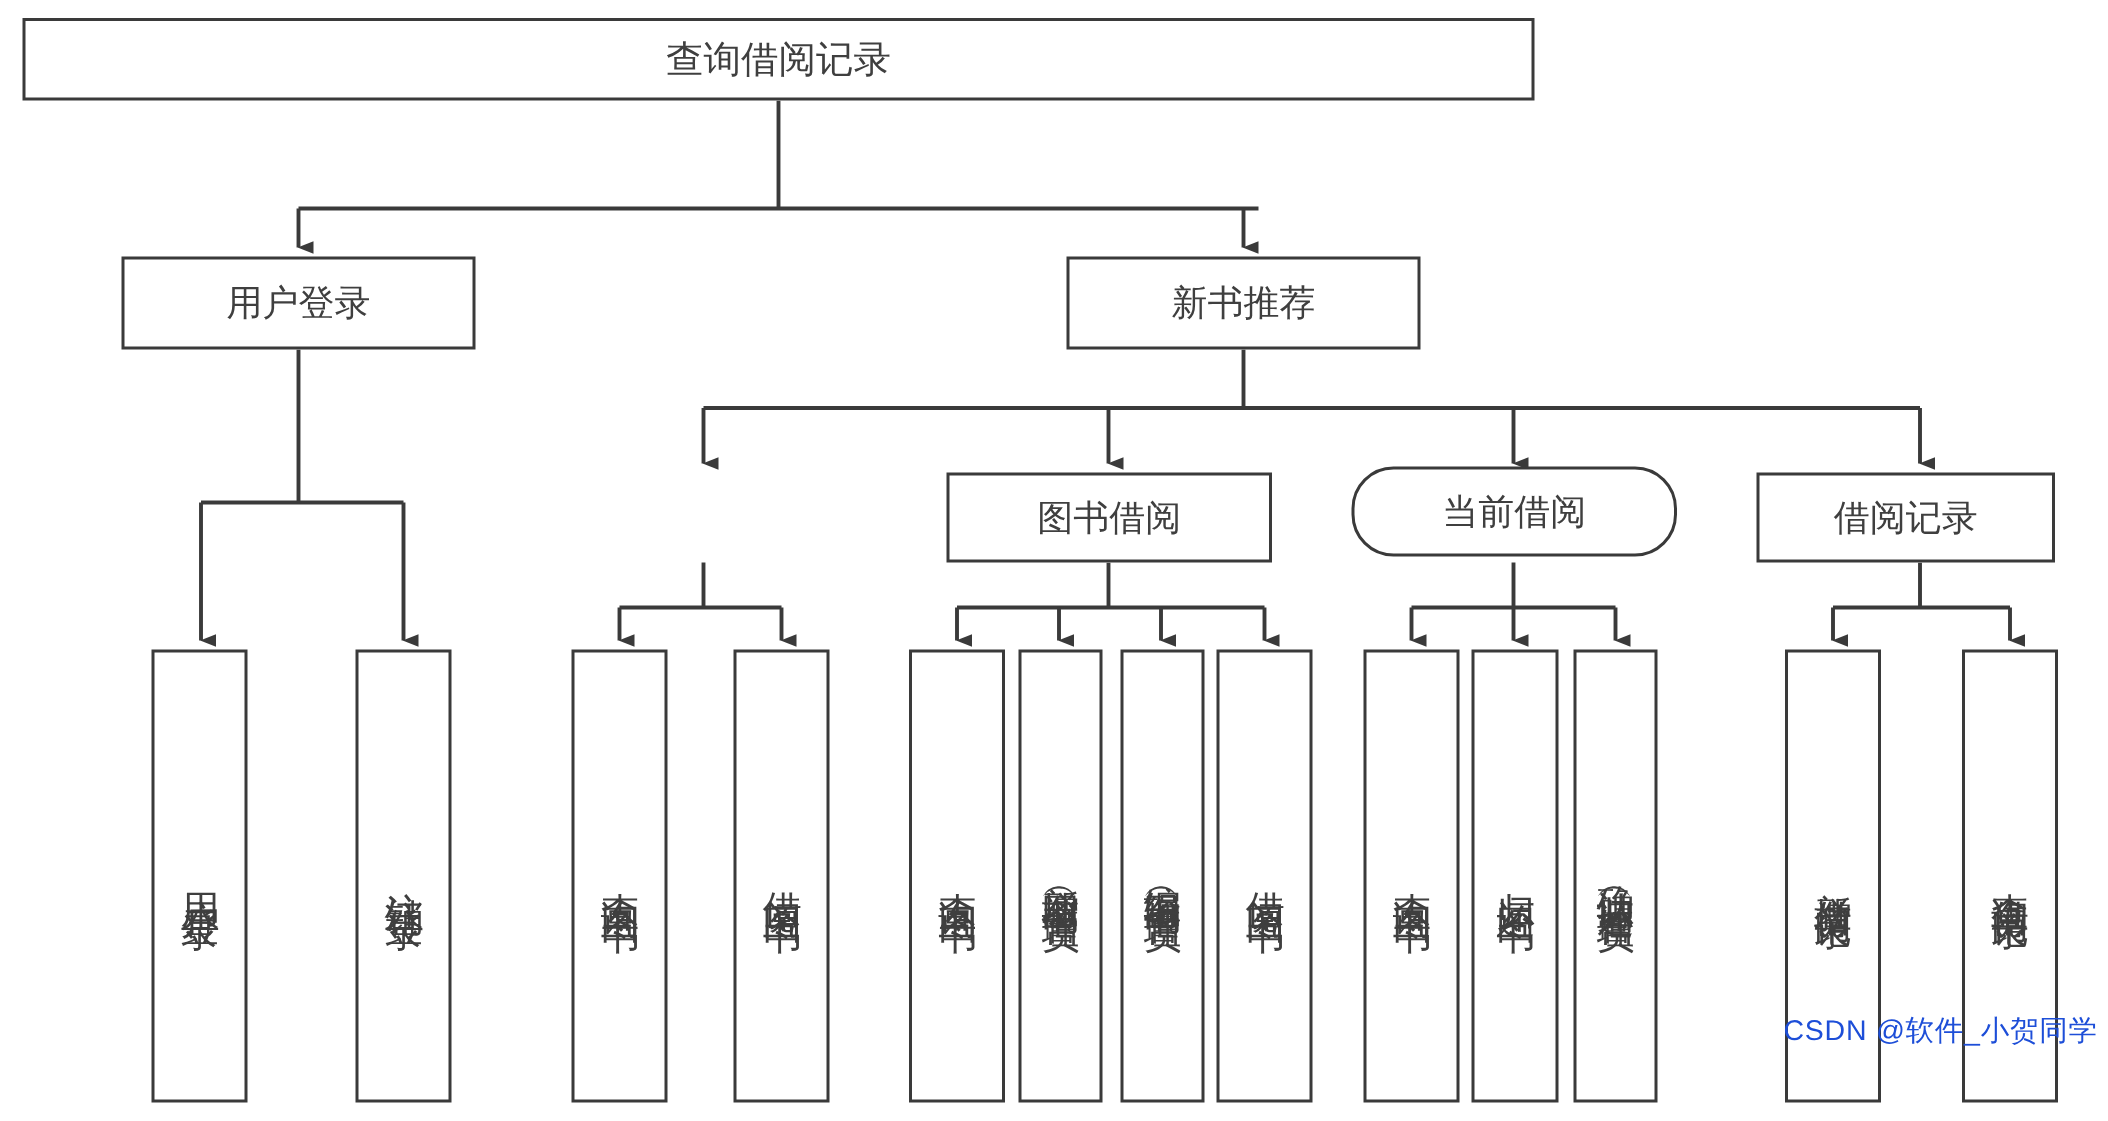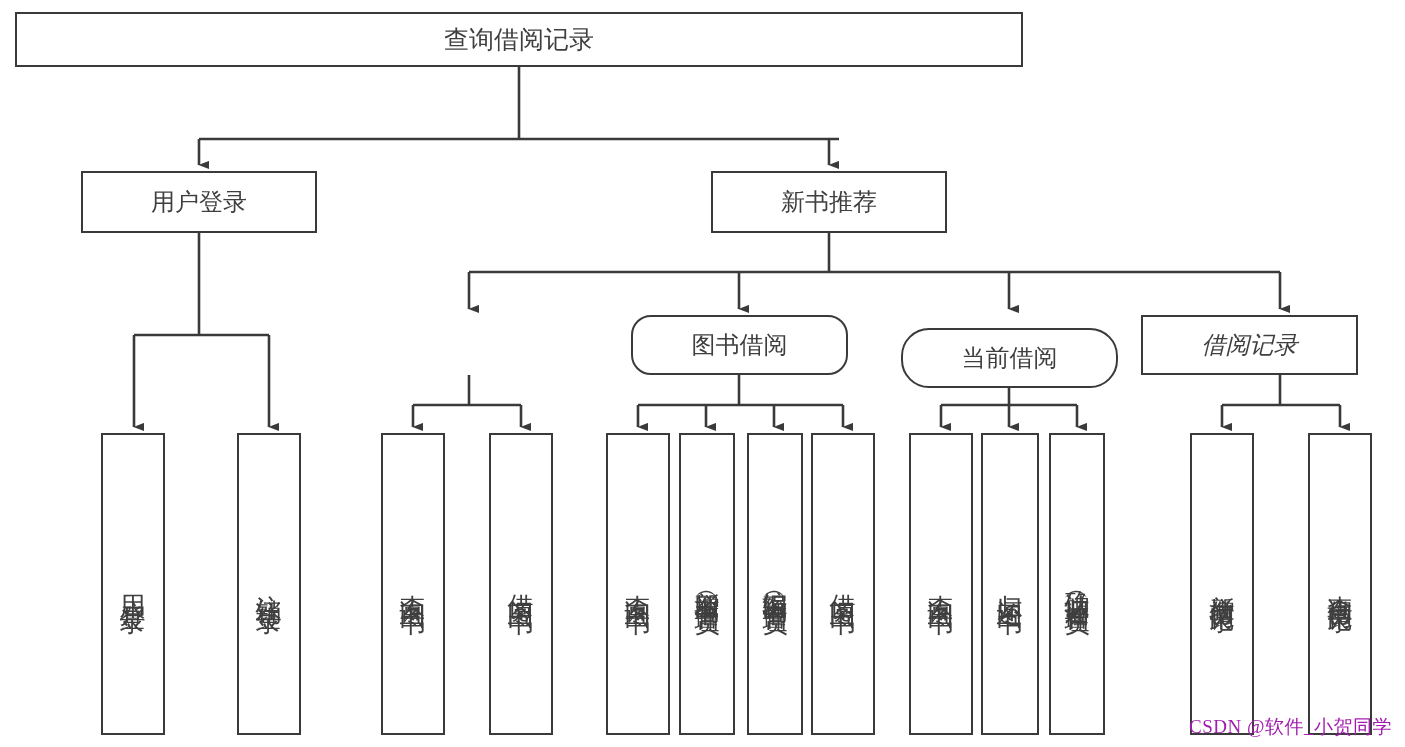--- a/index.html
+++ b/index.html
@@ -69,27 +69,27 @@
     line-height: 1;
     text-align: center;
   }
   .node.leaf.tall .node-label {
     letter-spacing: 3px;
     font-size: 25px;
   }
   #watermark {
     position: absolute;
     left: 1189px;
-    top: 714px;
+    top: 674px;
     font-size: 19px;
-    color: #a21caf;
+    color: #1d4ed8;
     white-space: nowrap;
     letter-spacing: 0.5px;
     z-index: 8;
-    font-family: Liberation Serif, serif;
+    font-family: Liberation Sans, sans-serif;
   }
 </style>
 </head>
 <body>
 
 <div id="diagram-root">
 
   <svg id="edge-layer" viewBox="0 0 1405 747" width="1405" height="747">
     <defs>
       <marker id="arrowhead" markerWidth="9" markerHeight="11" refX="4.5" refY="10" orient="auto" markerUnits="userSpaceOnUse">
@@ -145,27 +145,27 @@
     <span class="node-label">查询借阅记录</span>
   </div>
 
   <div class="node level2" style="left:81px; top:171px; width:236px; height:62px;">
     <span class="node-label">用户登录</span>
   </div>
   <div class="node level2" style="left:711px; top:171px; width:236px; height:62px;">
     <span class="node-label">新书推荐</span>
   </div>
 
-  <div class="node level3" style="left:631px; top:315px; width:217px; height:60px;border-radius:20px;">
+  <div class="node level3" style="left:631px; top:315px; width:217px; height:60px;">
     <span class="node-label">图书借阅</span>
   </div>
-  <div class="node level3" style="left:901px; top:328px; width:217px; height:60px;border-radius:28px;">
+  <div class="node level3" style="left:901px; top:311px; width:217px; height:60px;border-radius:28px;">
     <span class="node-label">当前借阅</span>
   </div>
-  <div class="node level3" style="left:1141px; top:315px; width:217px; height:60px;font-style:italic;">
+  <div class="node level3" style="left:1171px; top:315px; width:199px; height:60px;">
     <span class="node-label">借阅记录</span>
   </div>
 
   <div class="node leaf" style="left:101px; top:433px; width:64px; height:302px;">
     <span class="node-label">用户登录</span>
   </div>
   <div class="node leaf" style="left:237px; top:433px; width:64px; height:302px;">
     <span class="node-label">注销登录</span>
   </div>
 

